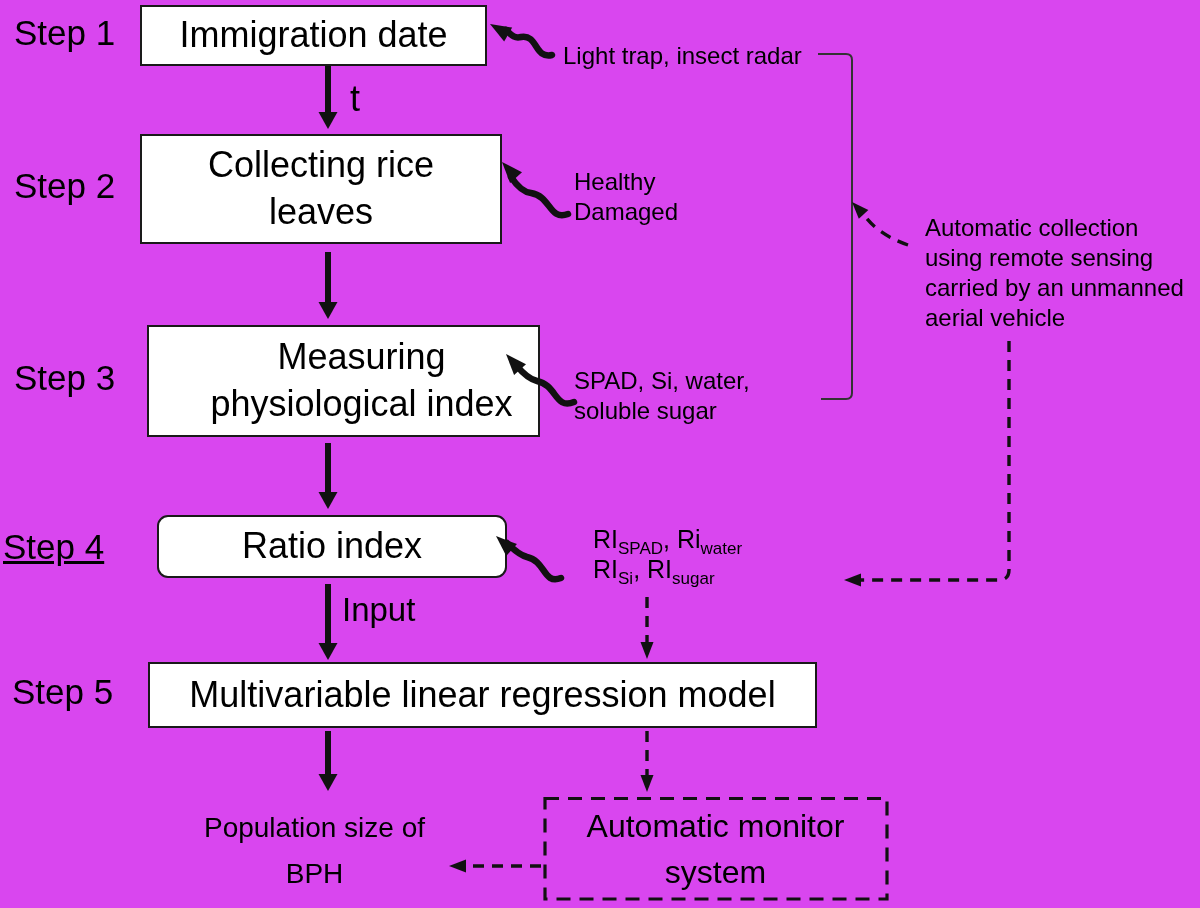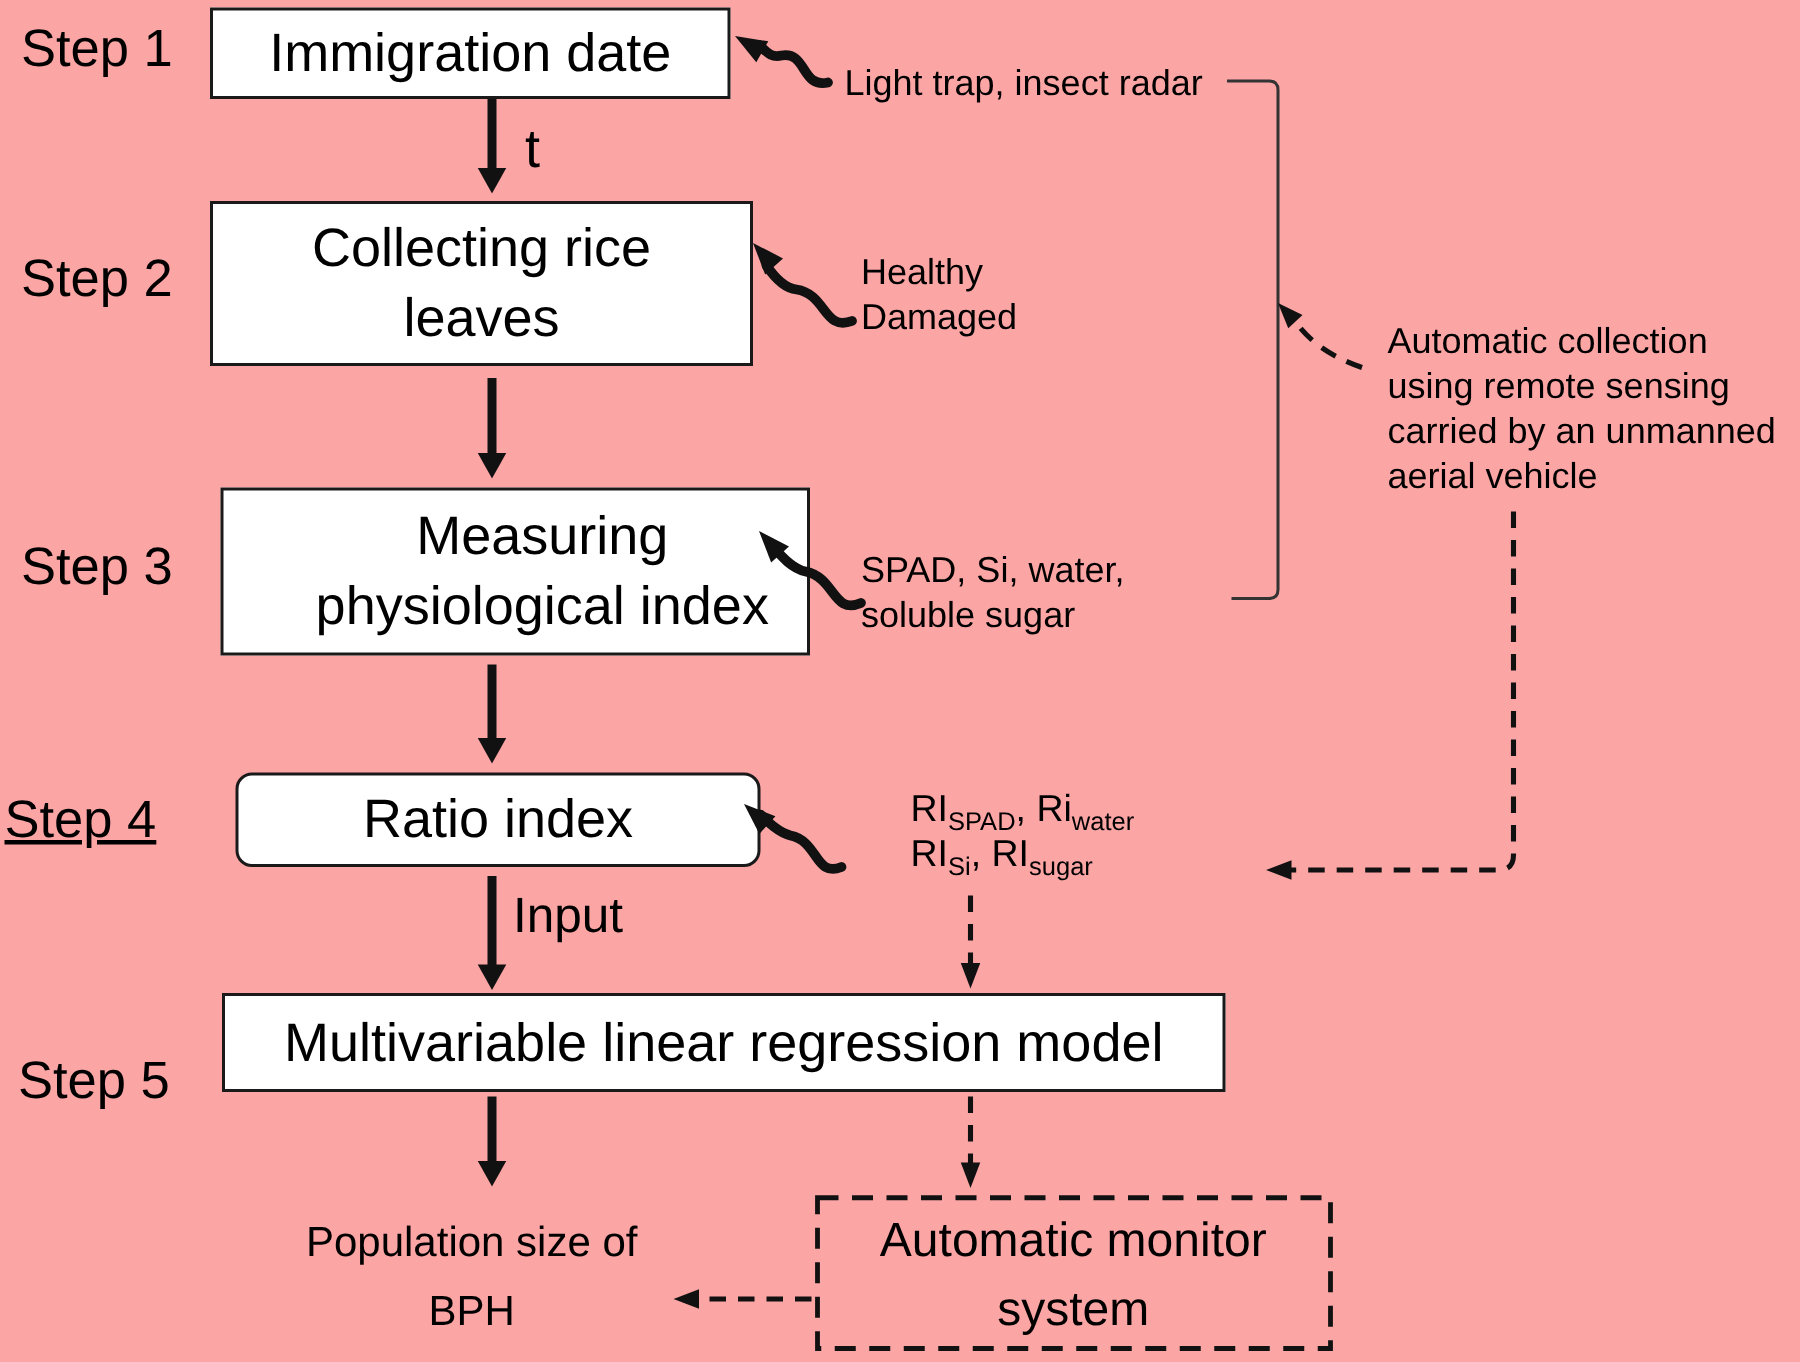--- a/index.html
+++ b/index.html
@@ -1,28 +1,28 @@
 <!DOCTYPE html>
 <html><head>
 <meta charset="utf-8">
 <style>
   html,body { margin:0; padding:0; background:#ffffff; }
   .fig {
-    position:relative; width:1200px; height:908px; background:#fca5a5;
+    position:relative; width:1200px; height:908px; background:#d946ef;
     font-family:"Liberation Sans", sans-serif; color:#000000; overflow:hidden;
   }
   .step-label { position:absolute; font-size:35px; white-space:nowrap; }
   .node {
     position:absolute; border:2.5px solid #1a1a1a; background:#ffffff;
     display:flex; align-items:center; justify-content:center;
     text-align:center; font-size:36px; line-height:1.3; white-space:pre-line;
   }
   .flow-label { position:absolute; white-space:nowrap; }
   .note { position:absolute; font-size:24px; line-height:30px; white-space:pre-line; }
-  .ri-note { position:absolute; font-size:25px; line-height:30px;margin-left:14px; }
+  .ri-note { position:absolute; font-size:25px; line-height:30px; }
   .ri-note sub { font-size:17px; line-height:0; }
   .out-text {
     position:absolute; font-size:28px; line-height:46px;
     text-align:center; white-space:pre-line;
   }
   .monitor-text {
     position:absolute; display:flex; align-items:center; justify-content:center;
     text-align:center; font-size:32px; line-height:46px; white-space:pre-line;
   }
   svg.layer { position:absolute; left:0; top:0; }
@@ -35,21 +35,21 @@
 </style>
 </head>
 <body>
 
 <div class="fig">
 
   <div class="step-label" style="left:14px; top:13px;">Step 1</div>
   <div class="step-label" style="left:14px; top:166px;">Step 2</div>
   <div class="step-label" style="left:14px; top:358px;">Step 3</div>
   <div class="step-label" style="left:3px;  top:527px;text-decoration:underline;">Step 4</div>
-  <div class="step-label" style="left:12px; top:672px;margin-top:29px;">Step 5</div>
+  <div class="step-label" style="left:12px; top:672px;">Step 5</div>
 
   <div class="node" style="left:140px; top:5px;   width:343px; height:57px;">Immigration date</div>
   <div class="node" style="left:140px; top:134px; width:358px; height:106px;">Collecting rice
 leaves</div>
   <div class="node" style="left:147px; top:325px; width:353px; height:108px;padding-left:36px;">Measuring
 physiological index</div>
   <div class="node" style="left:157px; top:515px; width:346px; height:59px;border-radius:11px;">Ratio index</div>
   <div class="node" style="left:148px; top:662px; width:665px; height:62px;">Multivariable linear regression model</div>
 
   <div class="flow-label" style="left:350px; top:78px;  font-size:36px;">t</div>

